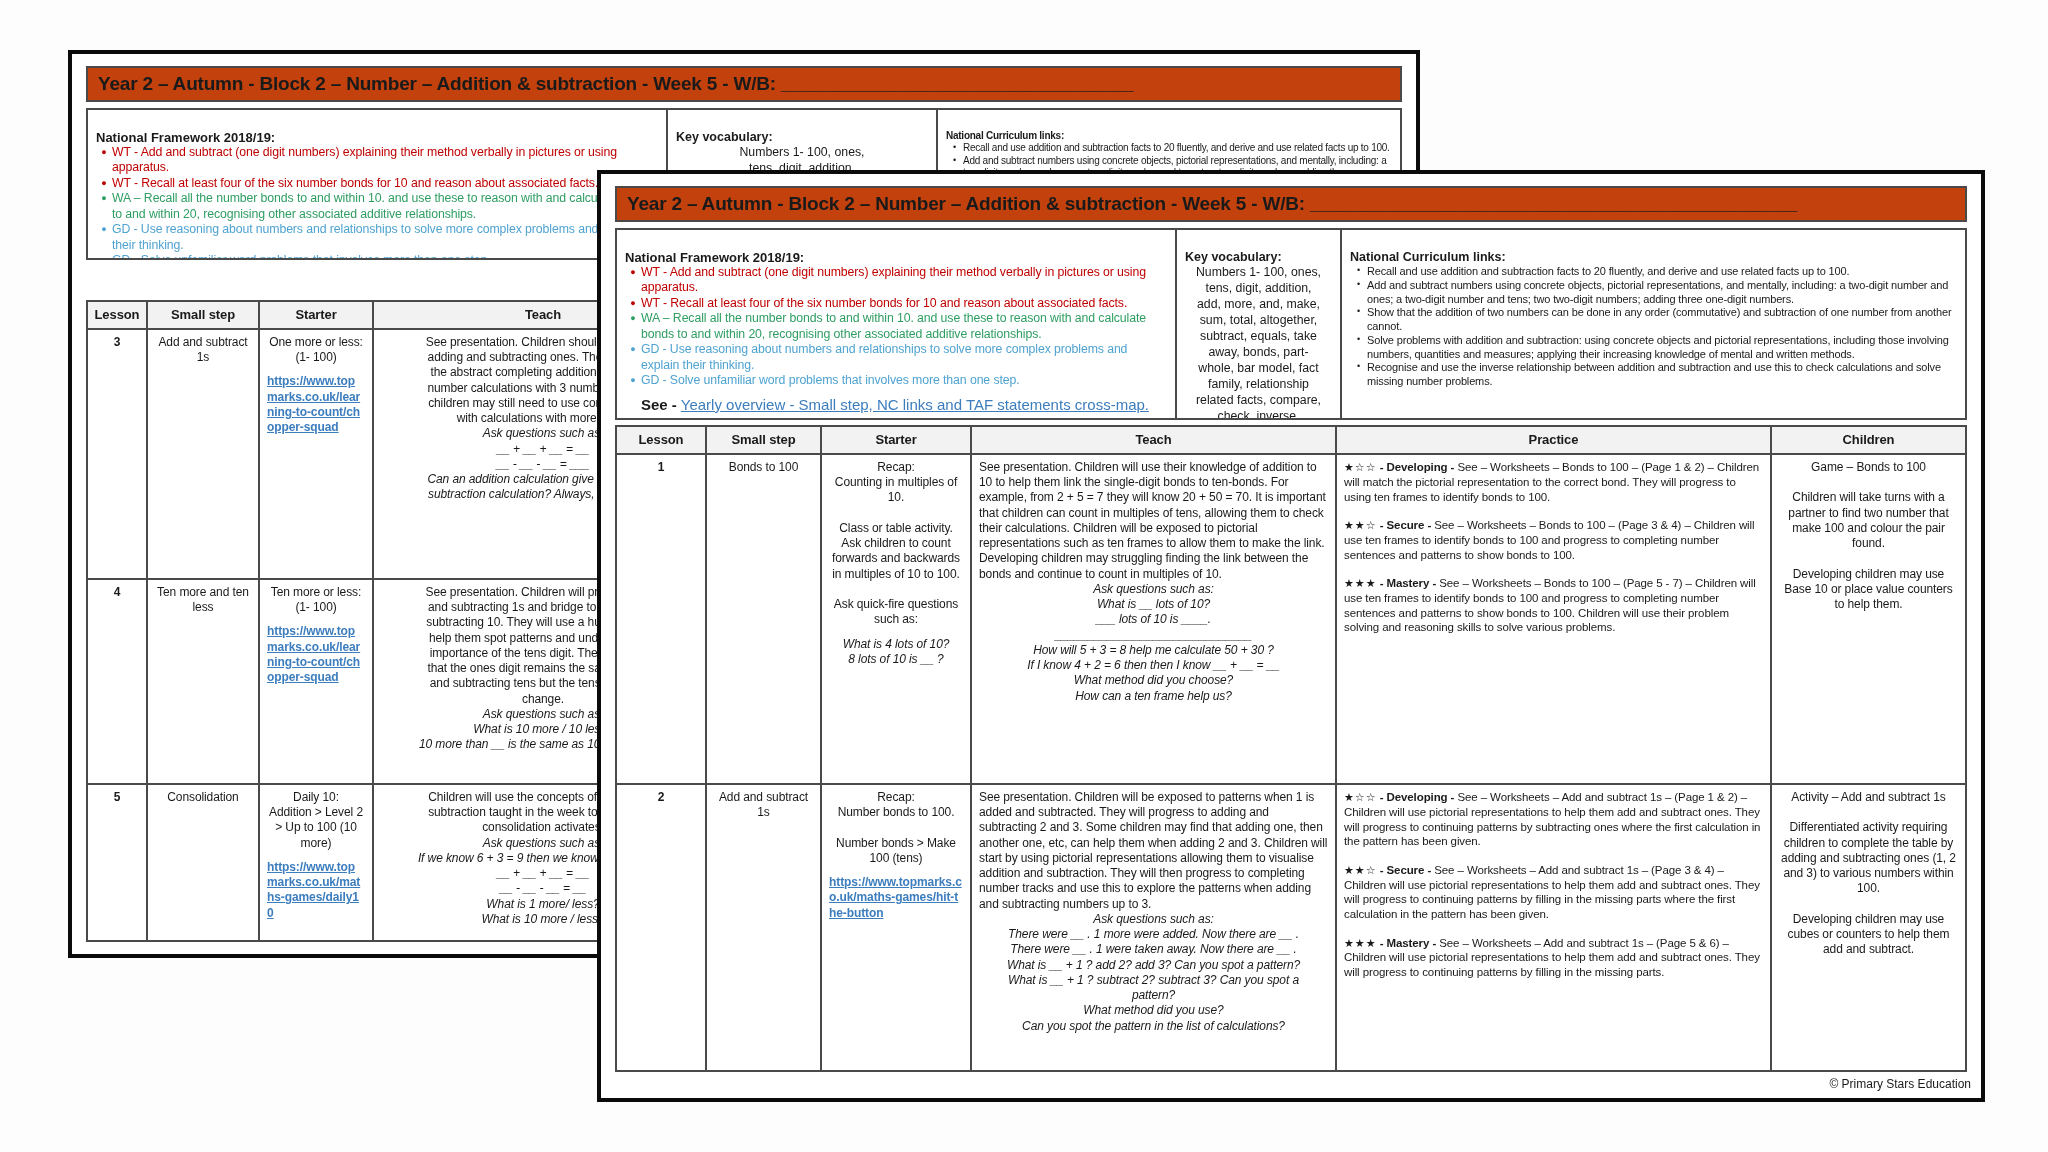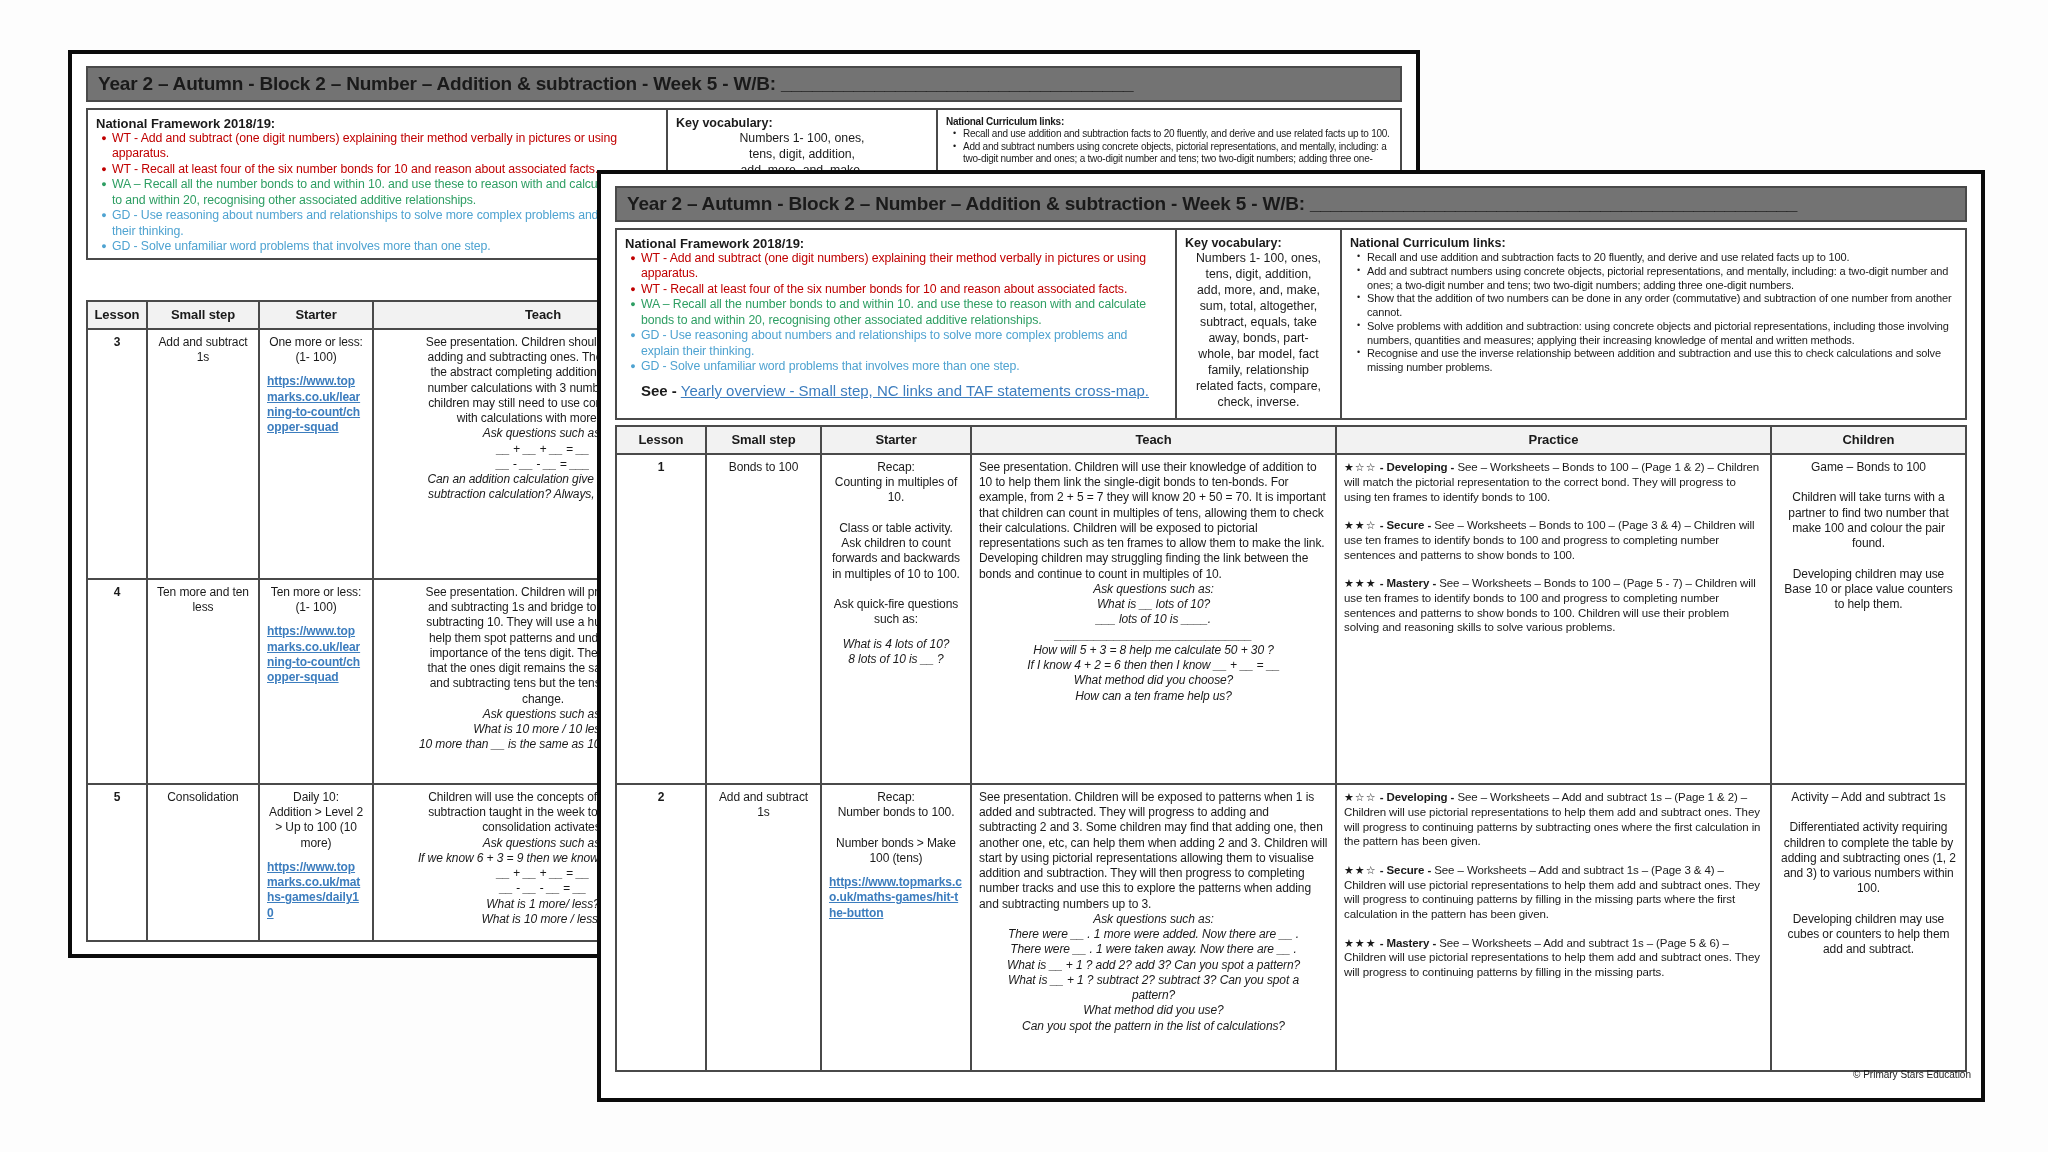--- a/index.html
+++ b/index.html
@@ -3,27 +3,27 @@
 <meta charset="utf-8">
 <style>
   html,body{margin:0;padding:0;background:#ffffff;}
   .canvas{position:relative;width:2048px;height:1152px;background:#fdfdfd;overflow:hidden;
           font-family:"Liberation Sans",sans-serif;color:#1a1a1a;}
   .page{position:absolute;background:#ffffff;border:4px solid #0b0b0b;box-sizing:border-box;}
   .page-inner{padding:12px 14px;position:relative;height:100%;box-sizing:border-box;}
   .back{left:68px;top:50px;width:1352px;height:908px;}
   .front{left:597px;top:170px;width:1388px;height:932px;}
 
-  .titlebar{border:2px solid #4a4a4a;background:#737373;font-weight:bold;font-size:19px;
+  .titlebar{border:2px solid #4a4a4a;background:#c2410c;font-weight:bold;font-size:19px;
             padding:5px 10px;letter-spacing:-0.2px;white-space:nowrap;overflow:hidden;box-sizing:border-box;}
 
   .hdr{display:flex;border:2px solid #4a4a4a;margin-top:6px;box-sizing:border-box;overflow:hidden;}
   .back .hdr{height:152px;}
   .front .hdr{height:192px;}
-  .hdr-box{padding:6px 8px;box-sizing:border-box;overflow:hidden;}
+  .hdr-box{padding:20px 8px;box-sizing:border-box;overflow:hidden;}
   .fw{border-right:2px solid #4a4a4a;}
   .back .fw{width:580px;}
   .front .fw{width:560px;}
   .vocab{border-right:2px solid #4a4a4a;}
   .back .vocab{width:270px;}
   .front .vocab{width:165px;}
   .nc{flex:1;}
   .h{font-weight:bold;font-size:12.5px;margin-bottom:1px;}
   .fw-h{font-weight:bold;font-size:13px;}
   .b{display:flex;font-size:12.3px;line-height:1.26;letter-spacing:-0.1px;}
@@ -46,21 +46,21 @@
   .front table.lessons{margin-top:5px;}
   table.lessons th, table.lessons td{border:2px solid #4a4a4a;vertical-align:top;
      padding:5px 7px;font-size:12px;line-height:1.27;box-sizing:border-box;overflow:hidden;letter-spacing:-0.1px;}
   table.lessons th{background:#f2f2f2;text-align:center;font-size:13px;height:28px;padding:4px 2px;vertical-align:middle;}
   td.lesson{font-weight:bold;font-size:17px;text-align:center;vertical-align:middle;}
   td.step{text-align:center;vertical-align:middle;border-radius:21px;}
   td a{word-break:break-all;display:inline-block;font-weight:bold;}
   .tier{margin-bottom:14px;font-size:11.5px;}
   .stars{font-size:11px;letter-spacing:1px;}
   .gap8{height:9px;}
-  .footer{position:absolute;right:10px;bottom:18px;font-size:10px;}
+  .footer{position:absolute;right:10px;bottom:7px;font-size:12px;}
 </style>
 </head>
 <body>
 
 <div class="canvas">
 
   <section class="page back">
     <div class="page-inner">
       <div class="titlebar">Year 2 – Autumn - Block 2 – Number – Addition &amp; subtraction - Week 5 - W/B: __________________________________</div>
 

